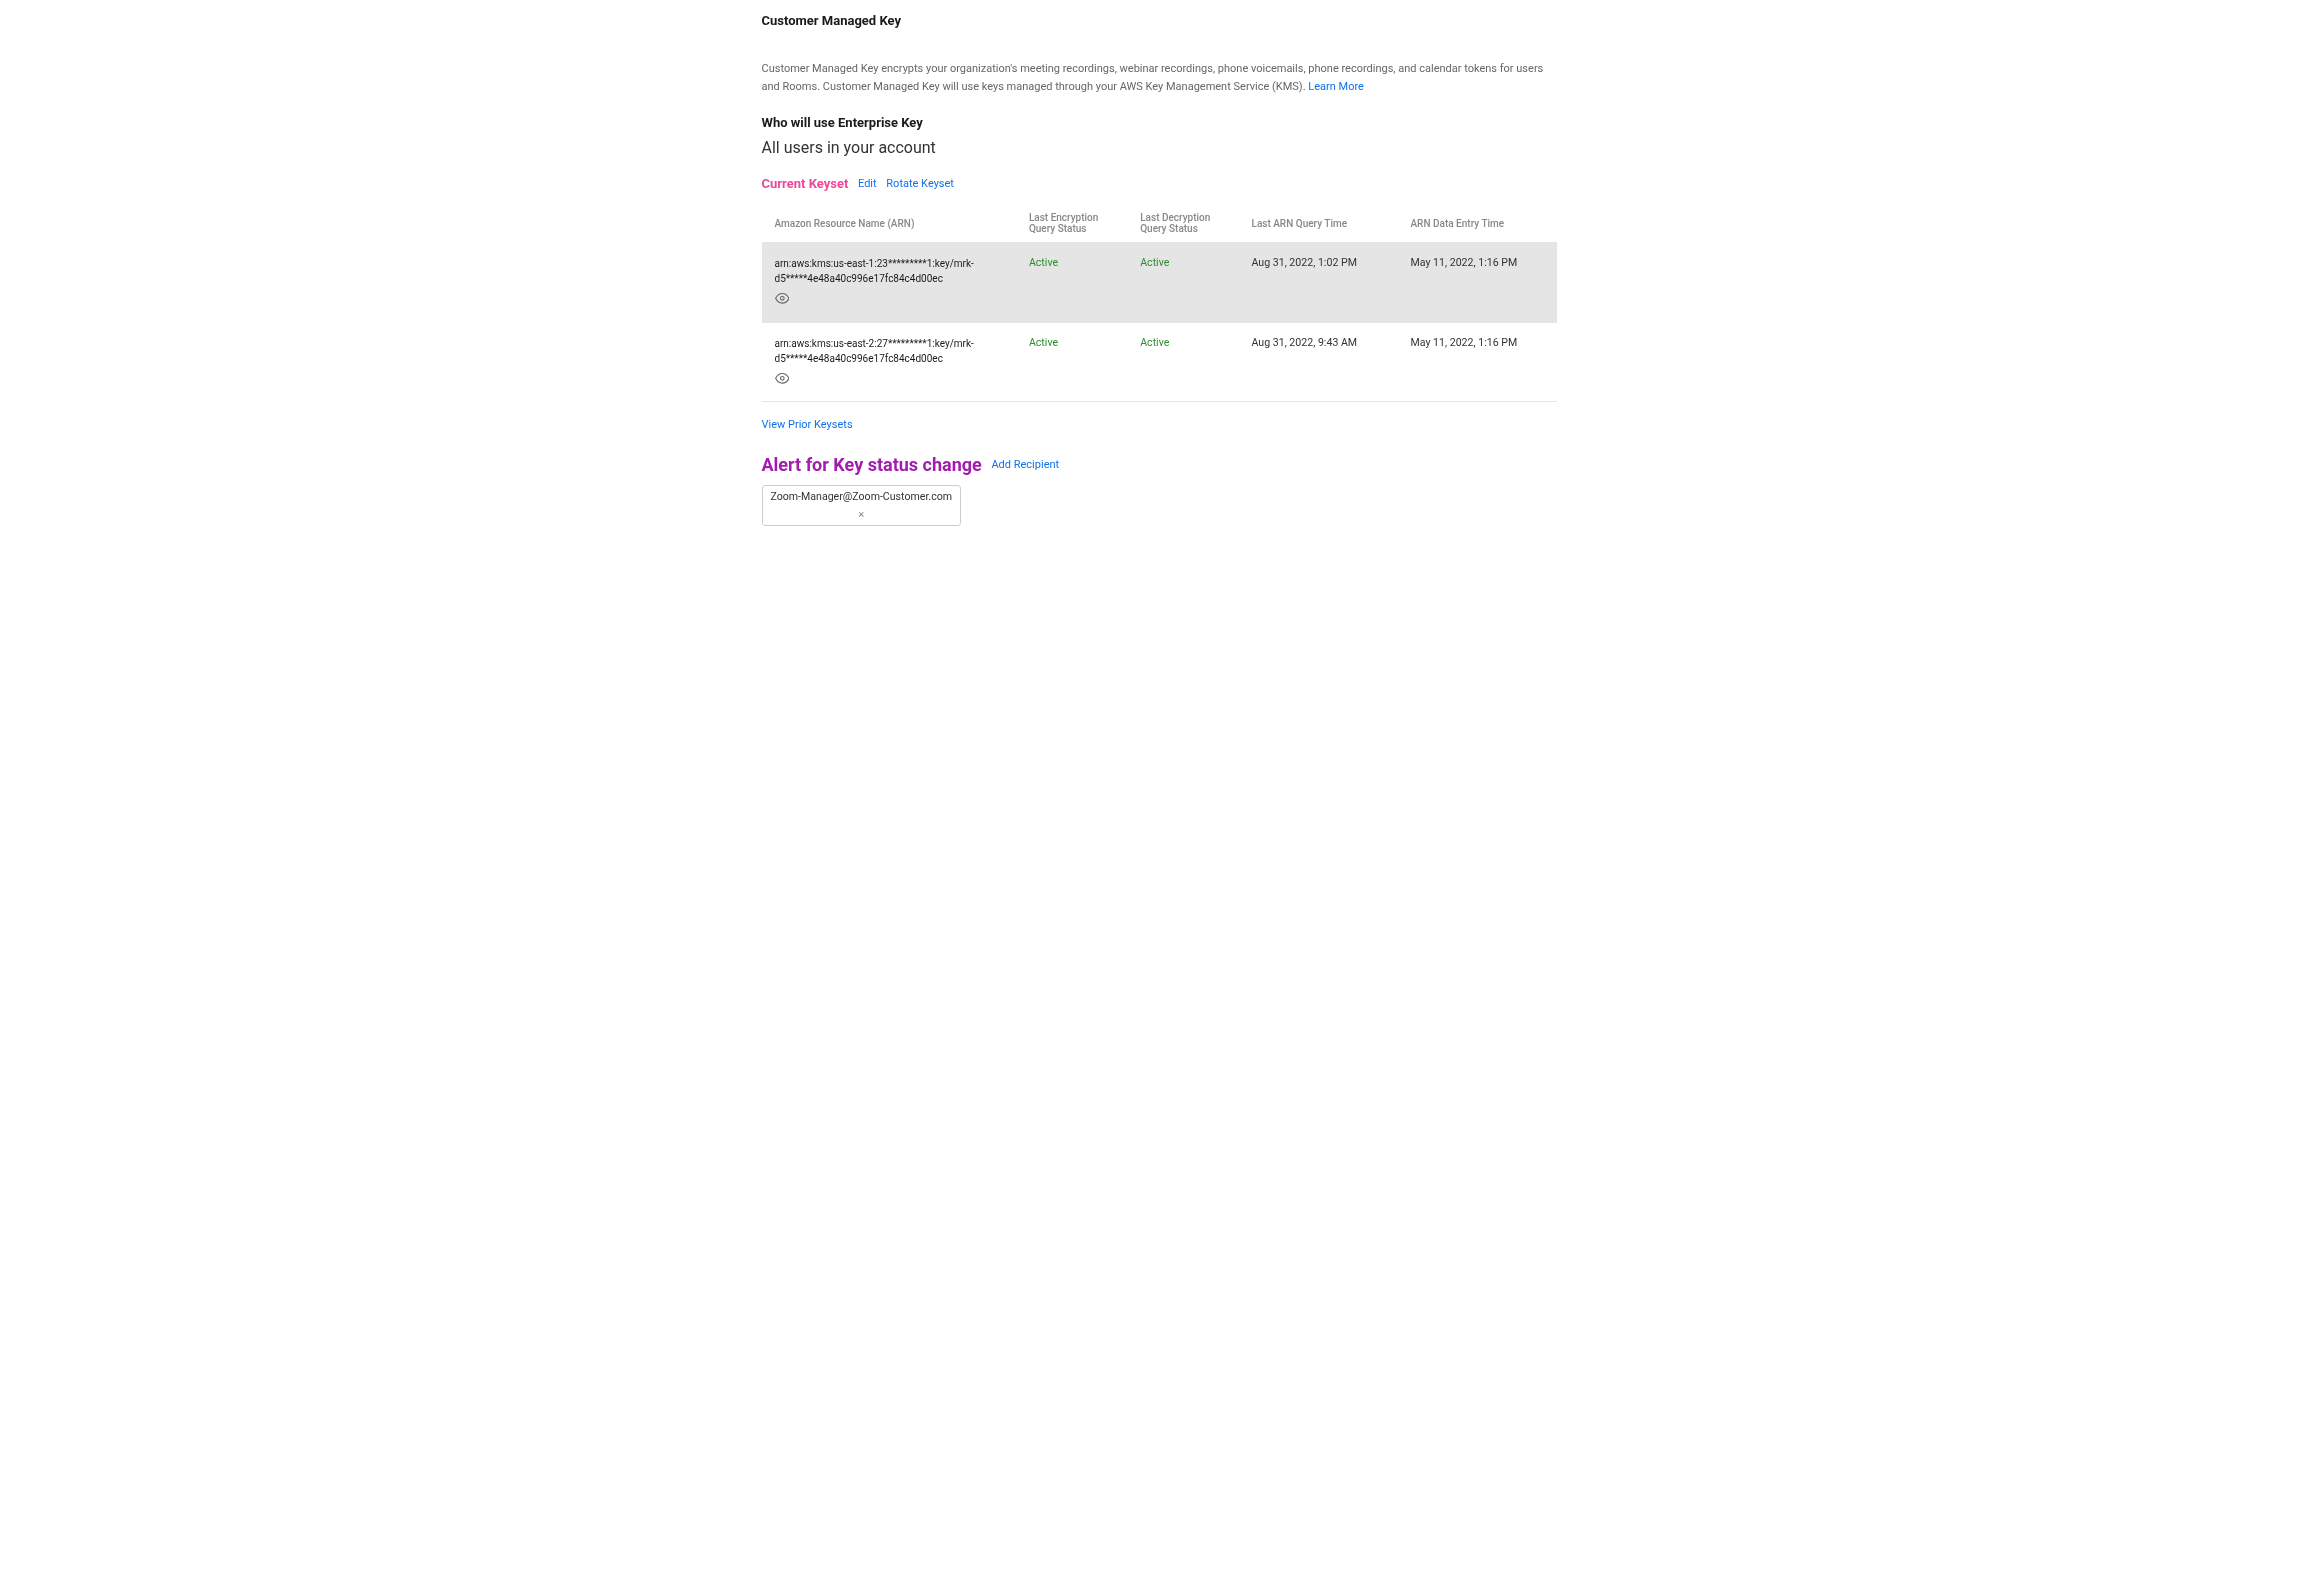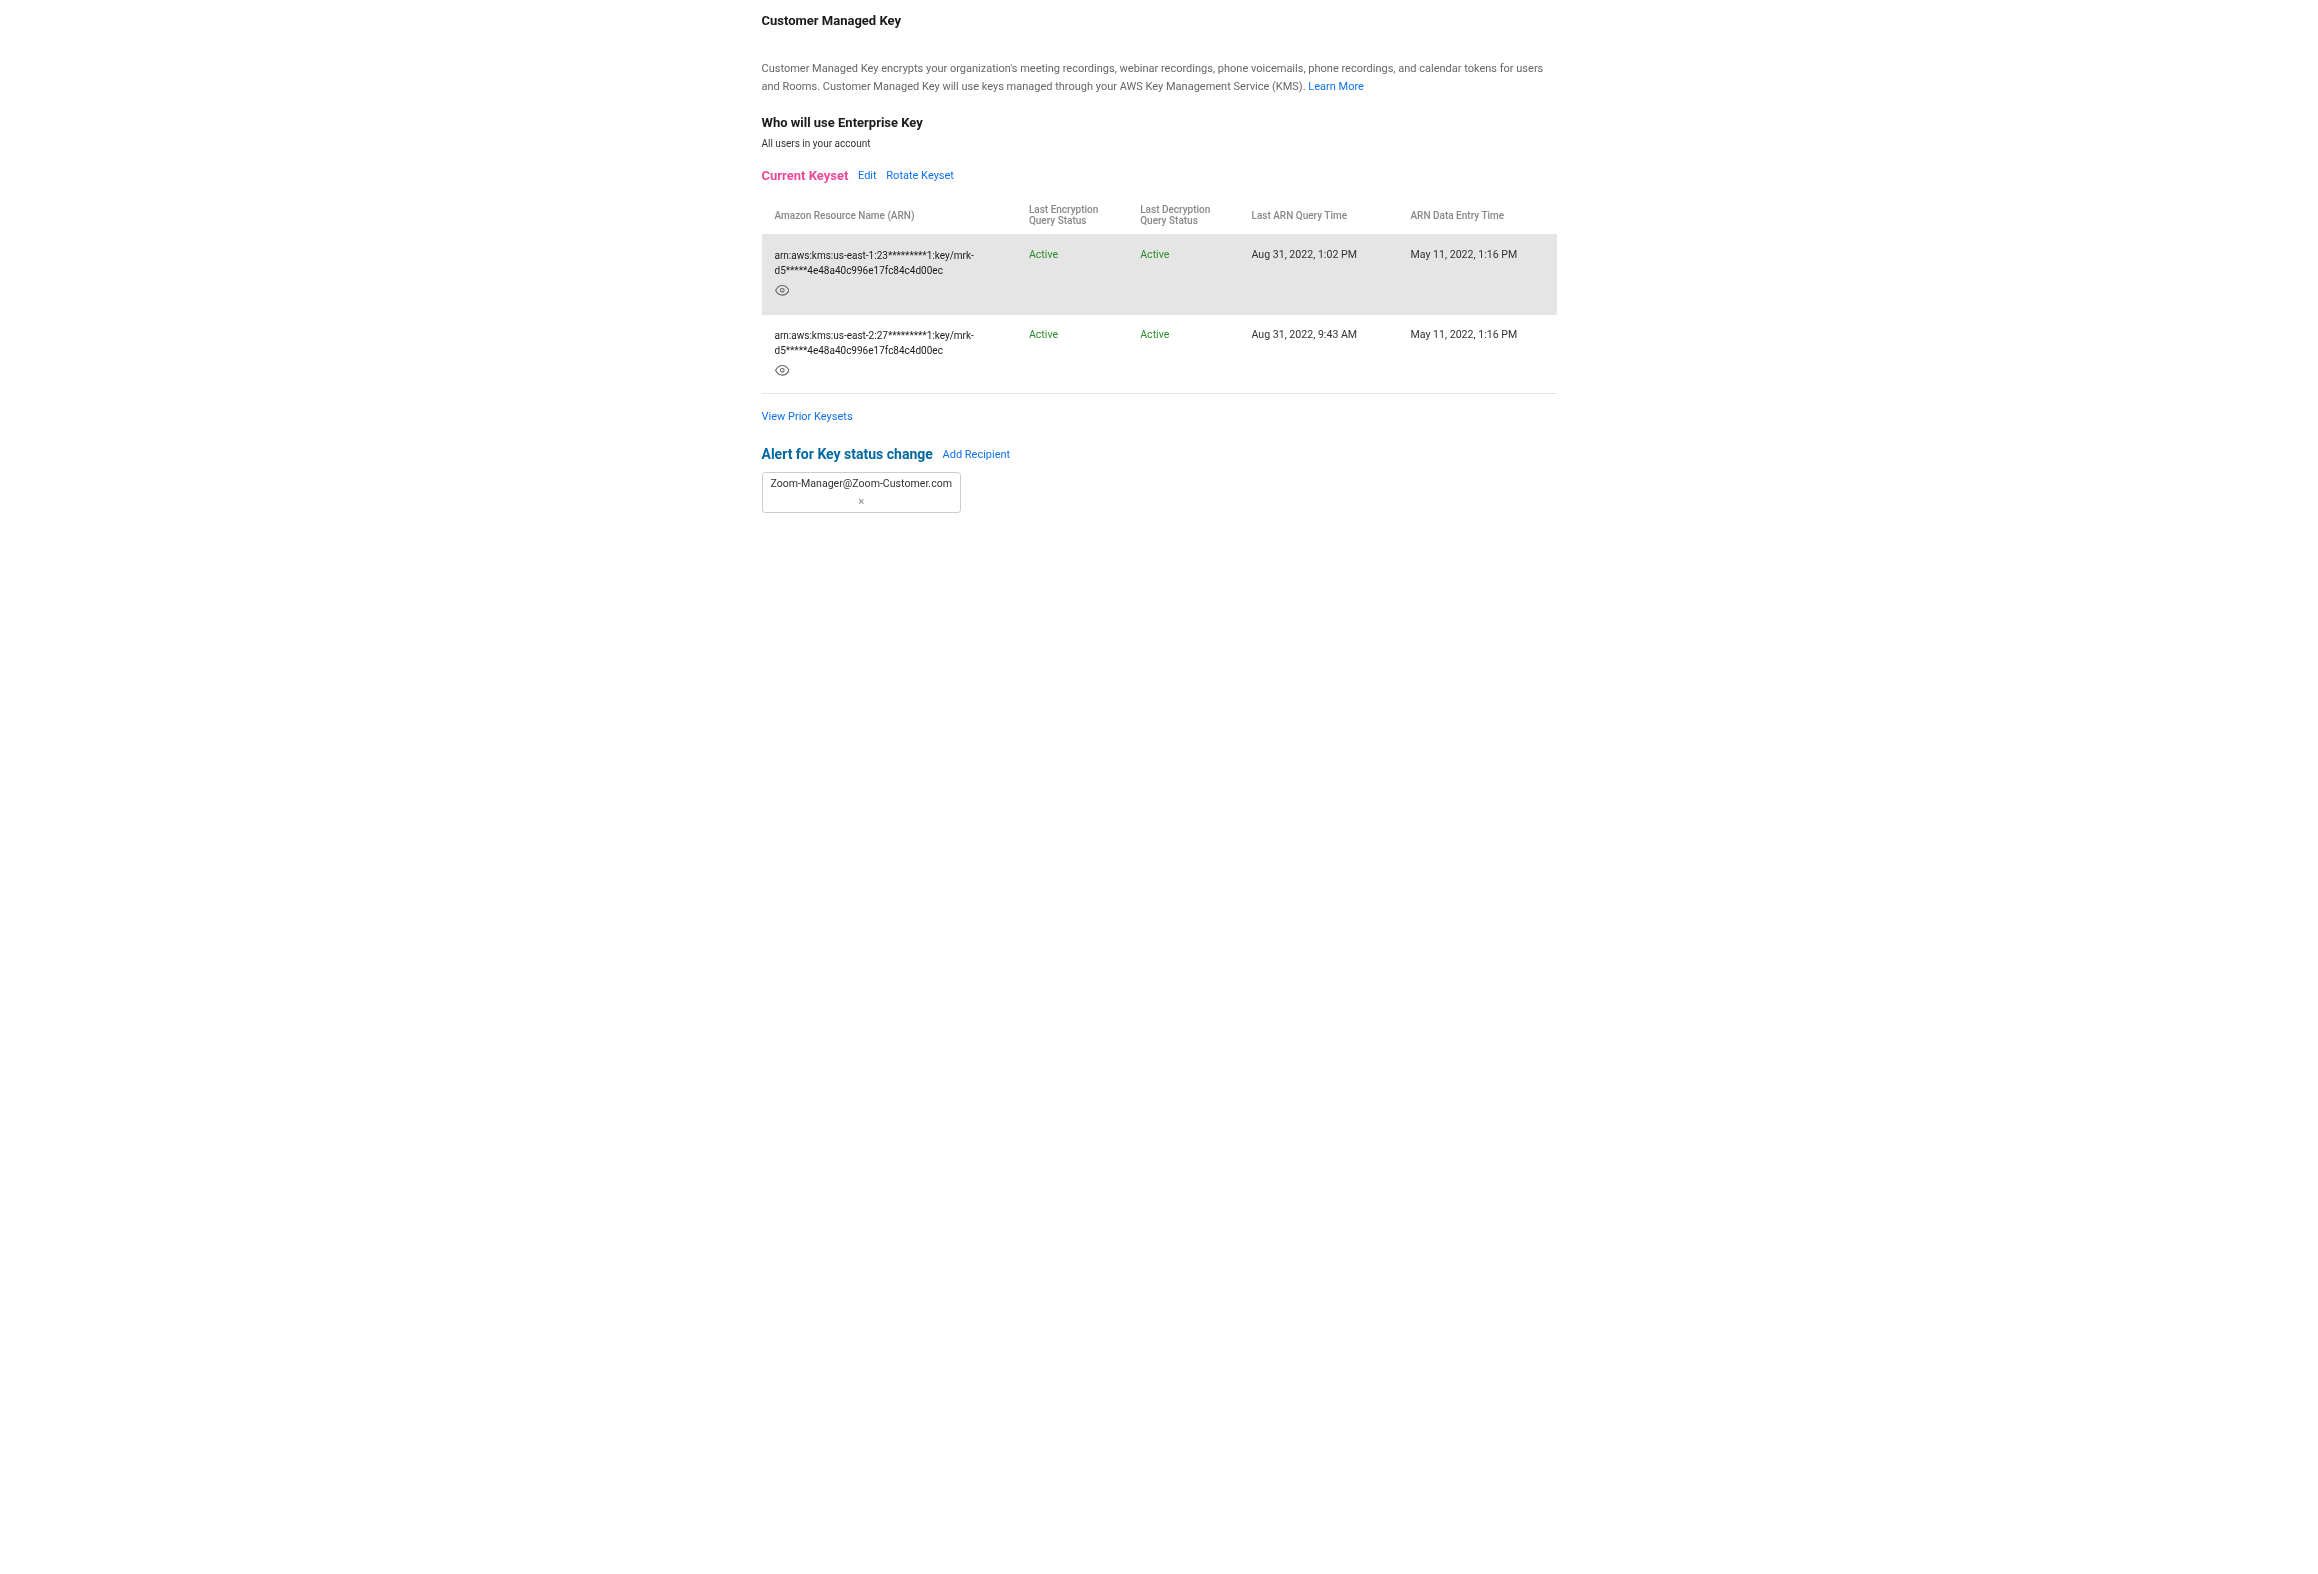--- a/index.html
+++ b/index.html
@@ -32,21 +32,21 @@
       margin-top: 32px;
     }
     .learn-more-link {
       color: #0e72ed;
       text-decoration: none;
     }
     .who-uses-section {
       margin-bottom: 19.5px;
     }
     .who-uses-value {
-      font-size: 10px;
+      font-size: 16px;
       color: #333;
       margin-top: 4.9px;
     }
     .current-keyset-header {
       display: flex;
       align-items: center;
       gap: 9.7px;
       margin-bottom: 13px;
     }
     .current-keyset-title {
@@ -113,23 +113,23 @@
       text-decoration: none;
       cursor: pointer;
     }
     .alert-section-header {
       display: flex;
       align-items: center;
       gap: 9.7px;
       margin-bottom: 9.7px;
     }
     .alert-section-title {
-      font-size: 14px;
+      font-size: 18px;
       font-weight: 700;
-      color: #0369a1;
+      color: #a21caf;
     }
     .recipient-tag {
       display: inline-flex;
       align-items: center;
       gap: 6.5px;
       background: #fff;
       border: 0.8px solid #ccc;
       border-radius: 3.2px;
       padding: 4px 8px;
       font-size: 10.6px;

